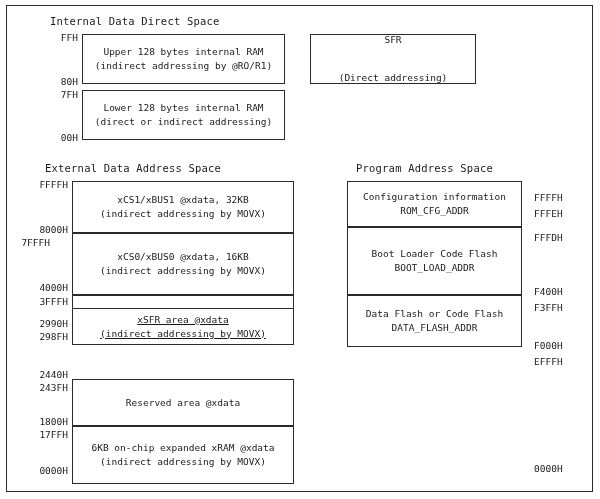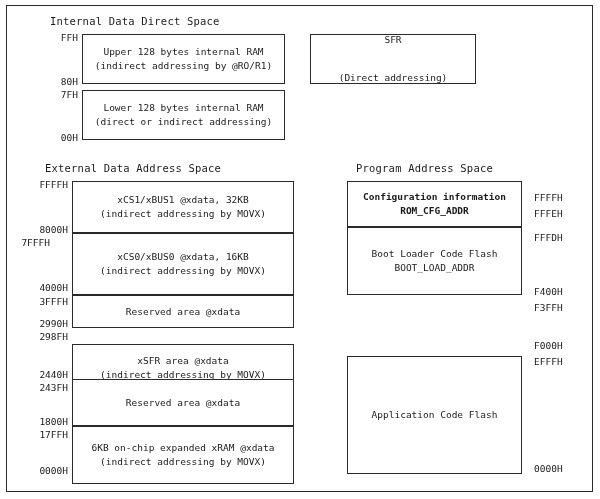--- a/index.html
+++ b/index.html
@@ -63,21 +63,21 @@
     <div class="line">xCS1/xBUS1 @xdata, 32KB</div>
     <div class="line">(indirect addressing by MOVX)</div>
   </div>
   <div class="box" style="left:72px;top:233px;width:222px;height:62px;">
     <div class="line">xCS0/xBUS0 @xdata, 16KB</div>
     <div class="line">(indirect addressing by MOVX)</div>
   </div>
   <div class="box" style="left:72px;top:295px;width:222px;height:33px;">
     <div class="line">Reserved area @xdata</div>
   </div>
-  <div class="box" style="left:72px;top:344px;width:222px;height:47px;">
+  <div class="box" style="left:72px;top:308px;width:222px;height:37px;text-decoration:underline;">
     <div class="line">xSFR area @xdata</div>
     <div class="line">(indirect addressing by MOVX)</div>
   </div>
   <div class="box" style="left:72px;top:379px;width:222px;height:47px;">
     <div class="line">Reserved area @xdata</div>
   </div>
   <div class="box" style="left:72px;top:426px;width:222px;height:58px;">
     <div class="line">6KB on-chip expanded xRAM @xdata</div>
     <div class="line">(indirect addressing by MOVX)</div>
   </div>
@@ -88,31 +88,32 @@
   <div class="addr r" style="left:20px;top:282px;width:48px;">4000H</div>
   <div class="addr r" style="left:20px;top:296px;width:48px;">3FFFH</div>
   <div class="addr r" style="left:20px;top:318px;width:48px;">2990H</div>
   <div class="addr r" style="left:20px;top:331px;width:48px;">298FH</div>
   <div class="addr r" style="left:20px;top:369px;width:48px;">2440H</div>
   <div class="addr r" style="left:20px;top:382px;width:48px;">243FH</div>
   <div class="addr r" style="left:20px;top:416px;width:48px;">1800H</div>
   <div class="addr r" style="left:20px;top:429px;width:48px;">17FFH</div>
   <div class="addr r" style="left:20px;top:465px;width:48px;">0000H</div>
 
-  <div class="box" style="left:347px;top:181px;width:175px;height:46px;font-weight:bold;">
+  <div class="box" style="left:347px;top:181px;width:175px;height:46px;">
     <div class="line">Configuration information</div>
     <div class="line">ROM_CFG_ADDR</div>
   </div>
   <div class="box" style="left:347px;top:227px;width:175px;height:68px;">
     <div class="line">Boot Loader Code Flash</div>
     <div class="line"></div>
     <div class="line">BOOT_LOAD_ADDR</div>
   </div>
-  <div class="box" style="left:347px;top:356px;width:175px;height:118px;">
-    <div class="line">Application Code Flash</div>
+  <div class="box" style="left:347px;top:295px;width:175px;height:52px;">
+    <div class="line">Data Flash or Code Flash</div>
+    <div class="line">DATA_FLASH_ADDR</div>
   </div>
 
   <div class="addr l" style="left:534px;top:192px;width:52px;">FFFFH</div>
   <div class="addr l" style="left:534px;top:208px;width:52px;">FFFEH</div>
   <div class="addr l" style="left:534px;top:232px;width:52px;">FFFDH</div>
   <div class="addr l" style="left:534px;top:286px;width:52px;">F400H</div>
   <div class="addr l" style="left:534px;top:302px;width:52px;">F3FFH</div>
   <div class="addr l" style="left:534px;top:340px;width:52px;">F000H</div>
   <div class="addr l" style="left:534px;top:356px;width:52px;">EFFFH</div>
   <div class="addr l" style="left:534px;top:463px;width:52px;">0000H</div>

